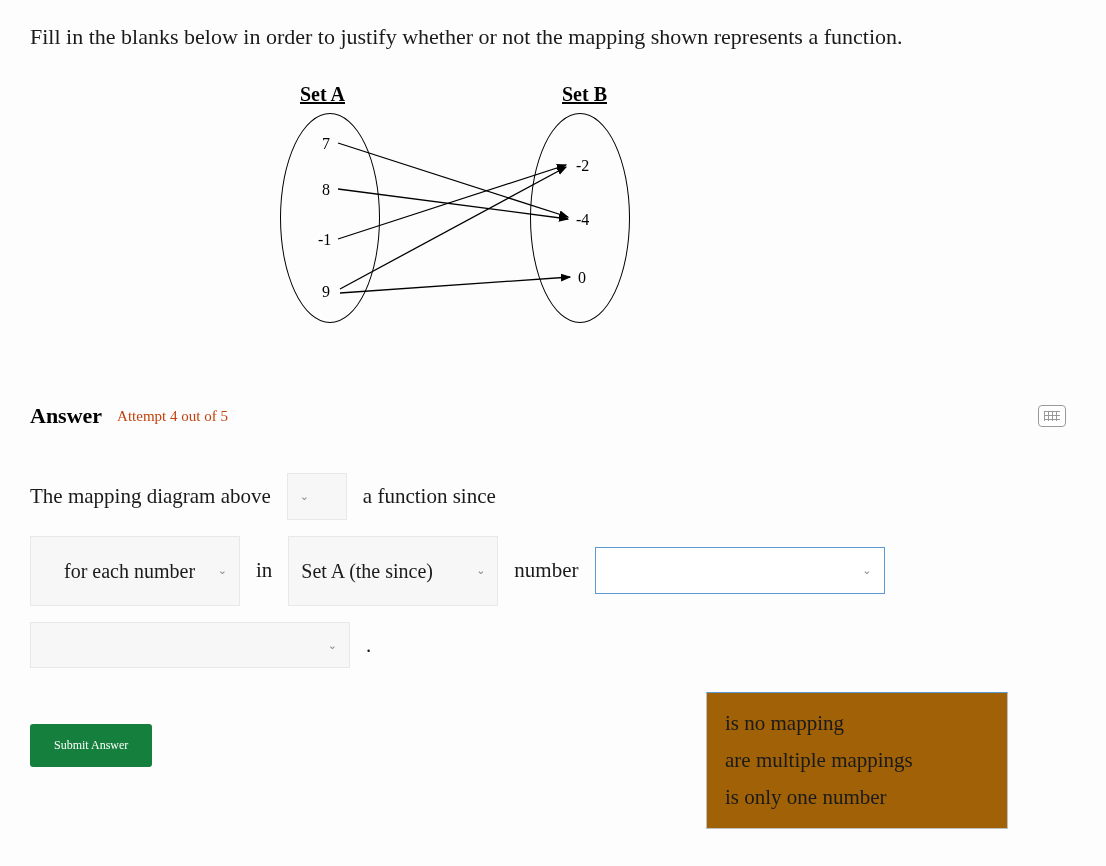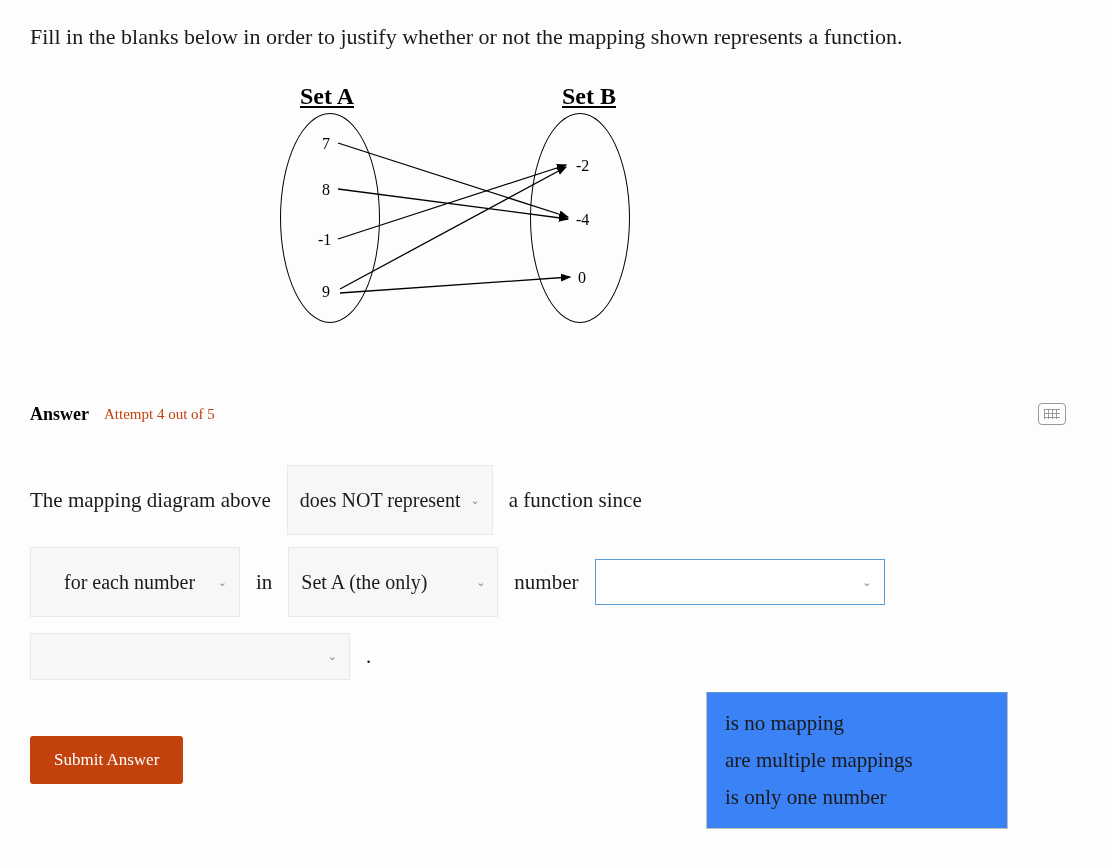--- a/index.html
+++ b/index.html
@@ -24,21 +24,21 @@
     margin-bottom: 30px;
     max-width: 1000px;
   }
   .diagram-area {
     width: 500px;
     height: 280px;
     margin: 10px auto 40px 230px;
     position: relative;
   }
   .set-label {
-    font-size: 24px;
+    font-size: 20px;
     font-weight: bold;
     text-decoration: underline;
     position: absolute;
     top: 0;
   }
   .set-label.a { left: 40px; }
   .set-label.b { left: 302px; }
   .oval {
     position: absolute;
     border: 1.5px solid #000;
@@ -54,21 +54,21 @@
   }
   .answer-header {
     margin-top: 30px;
     margin-bottom: 40px;
     display: flex;
     align-items: center;
     justify-content: space-between;
     padding-right: 10px;
   }
   .answer-header .left { display: flex; align-items: center; gap: 15px; }
-  .answer-label { font-size: 18px; font-weight: bold; color: #000; text-align: right; }
+  .answer-label { font-size: 22px; font-weight: bold; color: #000; text-align: right; }
   .attempt-text { font-size: 15px; color: #c2410c; }
   .keyboard-icon {
     width: 28px; height: 22px;
     border: 1.5px solid #999; border-radius: 4px;
     display: flex; align-items: center; justify-content: center;
     background: #fff;
   }
   .keyboard-icon-inner {
     width: 16px; height: 10px;
     background-image:
@@ -94,40 +94,40 @@
   }
   .dropdown.open {
     border: 1.5px solid #5b9bd5;
     background: #fff;
     min-width: 290px;
   }
   .dropdown.empty { min-width: 320px; }
   .chevron { font-size: 11px; color: #888; }
   .options-popup {
     position: absolute;
-    background: #3b82f6;
+    background: #a16207;
     border: 1.5px solid #bfbfbf;
     border-top: 1.5px solid #5b9bd5;
     width: 302px;
     right: 98px;
     top: 692px;
     padding: 12px 14px;
   }
   .option-item {
     font-size: 21px;
     padding: 6px 4px;
     cursor: pointer;
     color: #1a1a1a;
   }
   .submit-btn {
-    background: #c2410c;
+    background: #15803d;
     color: #fff;
     border: none;
     padding: 14px 24px;
-    font-size: 17px;
+    font-size: 12px;
     font-family: inherit;
     cursor: pointer;
     margin-top: 40px;
     border-radius: 3px;
   }
   svg.arrows { position: absolute; top: 0; left: 0; }
 </style>
 </head>
 <body>
 
@@ -171,33 +171,32 @@
     </div>
     <div class="keyboard-icon">
       <div class="keyboard-icon-inner"></div>
     </div>
   </div>
 
   <div class="sentence-area">
     <div class="sentence-row">
       <span>The mapping diagram above</span>
       <span class="dropdown">
-        <span>does NOT represent</span>
         <span class="chevron">⌄</span>
       </span>
       <span>a function since</span>
     </div>
     <div class="sentence-row">
       <span class="dropdown" style="min-width:210px;padding-left:33px;">
         <span>for each number</span>
         <span class="chevron">⌄</span>
       </span>
       <span>in</span>
       <span class="dropdown" style="min-width:210px;">
-        <span>Set A (the only)</span>
+        <span>Set A (the since)</span>
         <span class="chevron">⌄</span>
       </span>
       <span>number</span>
       <span class="dropdown open">
         <span></span>
         <span class="chevron">⌄</span>
       </span>
     </div>
     <div class="sentence-row">
       <span class="dropdown empty">

